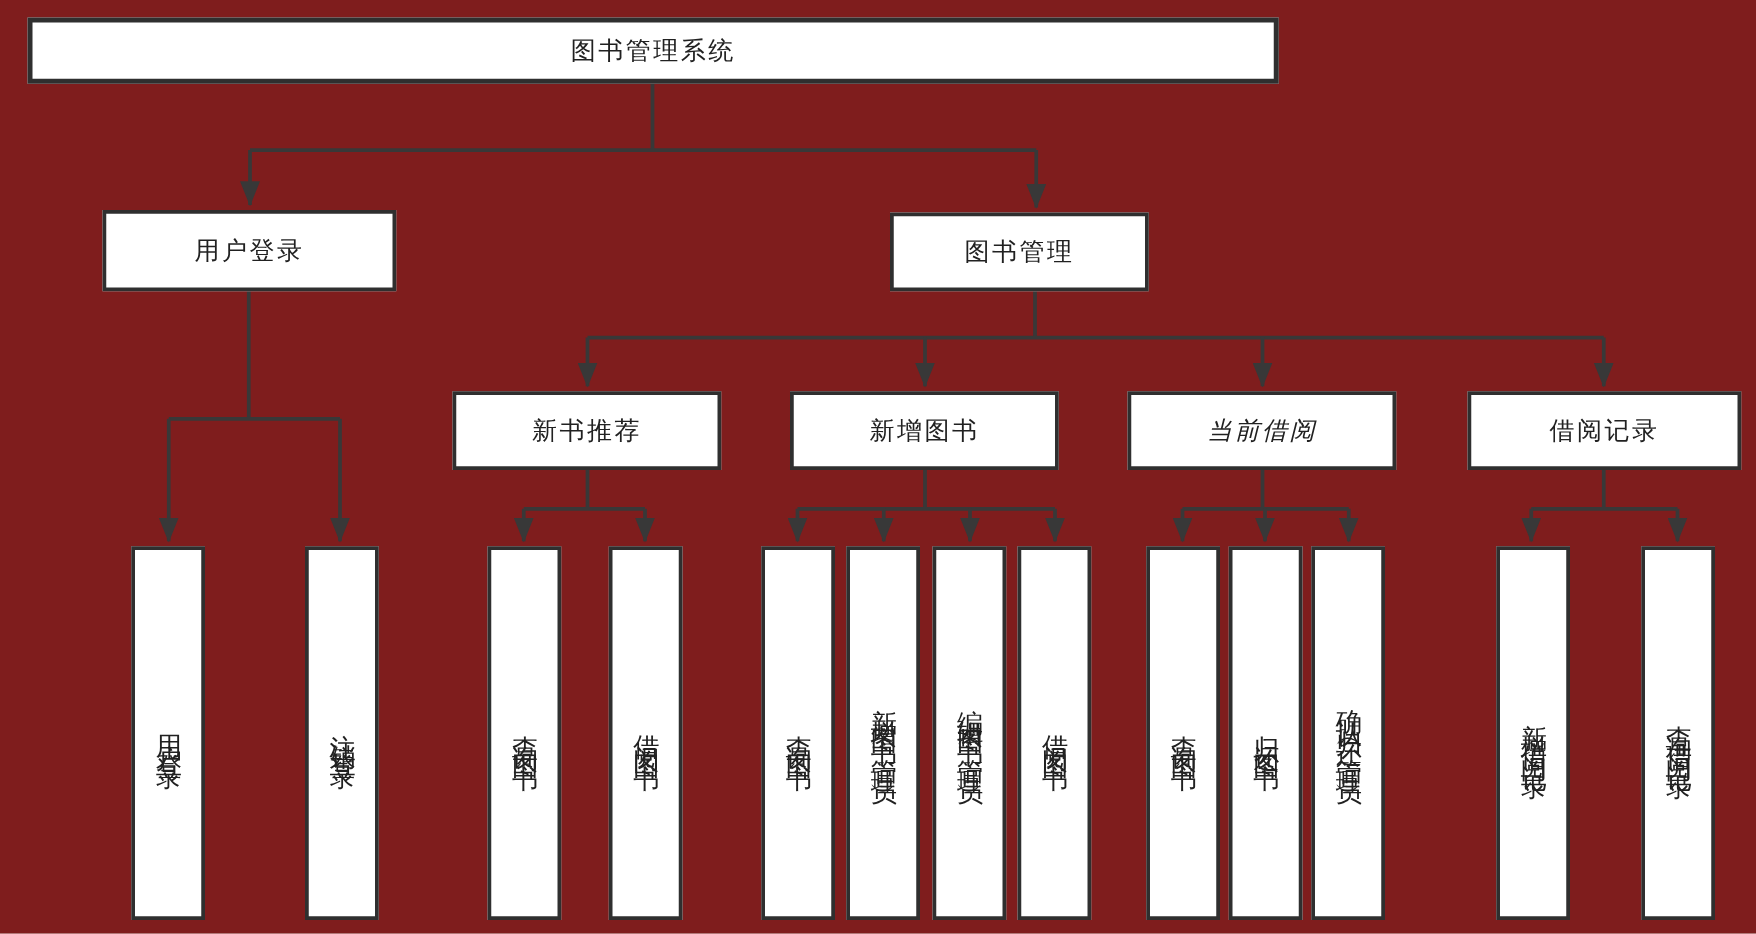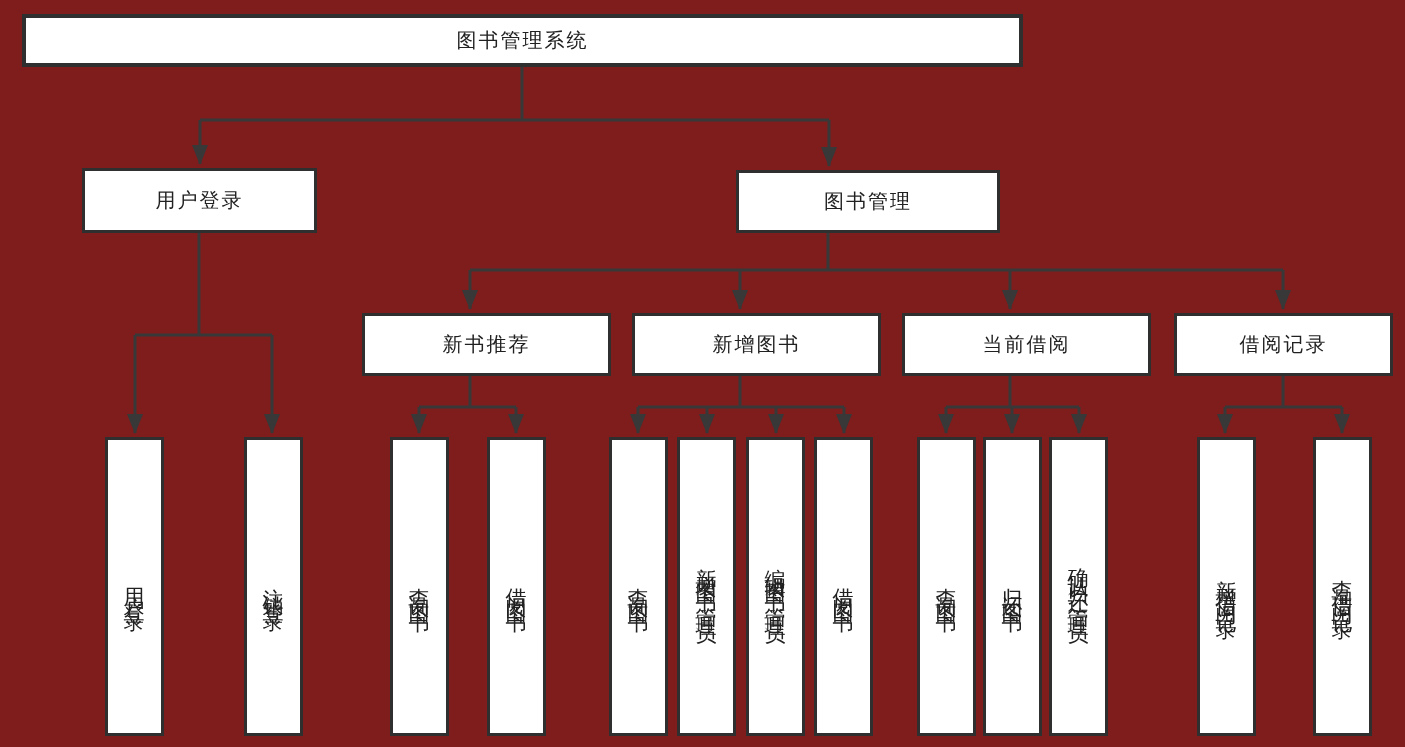--- a/index.html
+++ b/index.html
@@ -37,25 +37,25 @@
     font-size: 20px;
     letter-spacing: 2px;
     white-space: nowrap;
   }
   .root-box {
     left: 22px; top: 14px;
     width: 1001px; height: 53px;
     border-width: 4px;
   }
   .login-box   { left: 82px;  top: 168px; width: 235px; height: 65px; }
-  .mgmt-box    { left: 736px; top: 170px; width: 264px; height: 63px; }
-  .section-box { top: 313px; height: 63px; width: 249px; }
+  .mgmt-box    { left: 712px; top: 170px; width: 207px; height: 63px; }
+  .section-box { top: 313px; height: 63px; width: 215px; }
   .sec-0 { left: 362px; }
   .sec-1 { left: 632px; }
-  .sec-2 { left: 902px; }
+  .sec-2 { left: 902px; font-style: italic; }
   .sec-3 { left: 1174px; width: 219px; }
   .leaf {
     top: 437px;
     height: 299px;
     width: 59px;
     writing-mode: vertical-rl;
     text-orientation: mixed;
     font-size: 21px;
     letter-spacing: 8px;
     line-height: 1;

